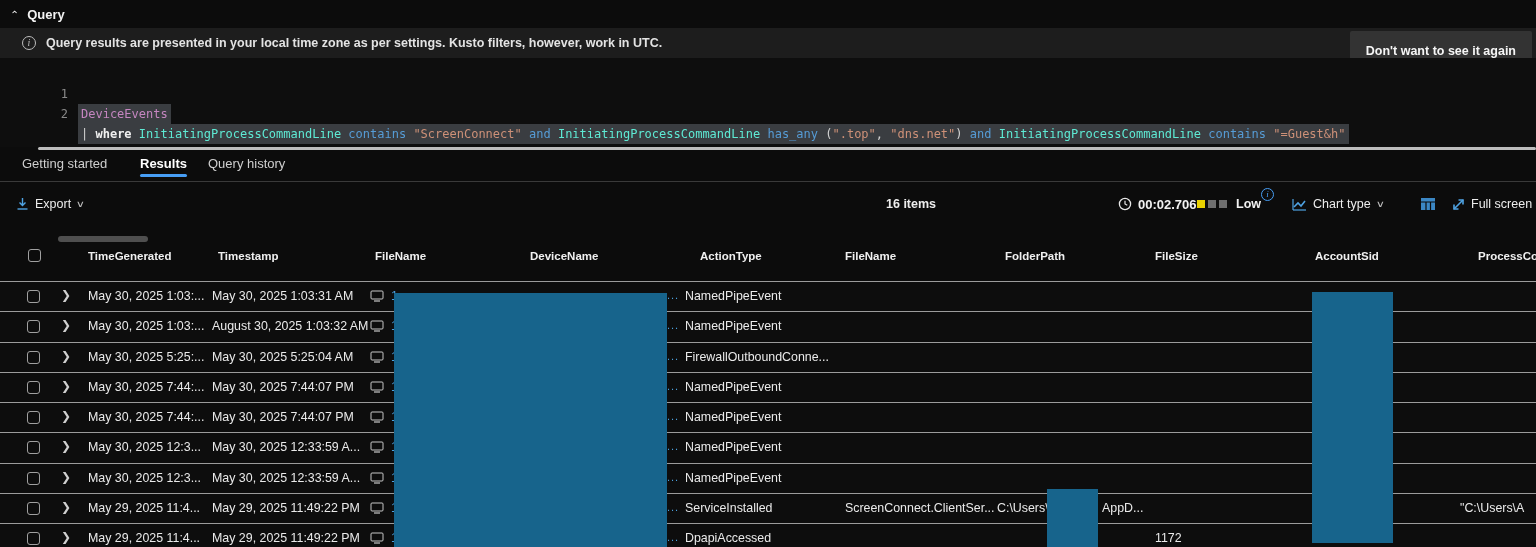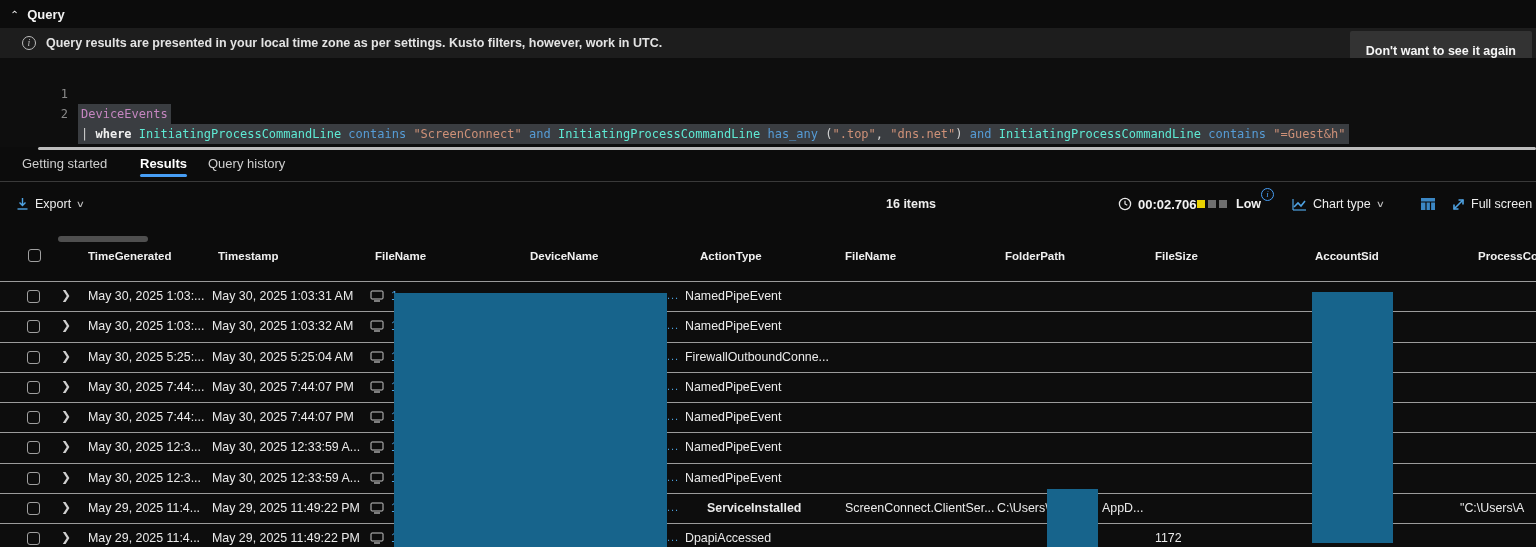--- a/index.html
+++ b/index.html
@@ -196,21 +196,21 @@
           <path d="M4 11 L10 11" stroke="#c8c8c8" stroke-width="1.2"></path>
         </svg></span>
       <span class="cell dev-link" style="left: 391px;">1</span>
       <span class="cell trunc" style="left: 667px;">...</span>
       <span class="cell" style="left: 685px;">NamedPipeEvent</span>
     </div>
     <div class="grid-row">
       <span class="cbx" style="left: 27px; top: 8px;"></span>
       <span class="row-chev" style="left: 61px;">❯</span>
       <span class="cell" style="left: 88px;">May 30, 2025 1:03:...</span>
-      <span class="cell" style="left: 212px;">May 30, 2025 1:03:32 AM</span>
+      <span class="cell" style="left: 212px;">August 30, 2025 1:03:32 AM</span>
       <span class="cell" style="left: 370px; top: 8px;"><svg width="14" height="12">
           <rect x="1" y="1" width="12" height="8" rx="1" stroke="#c8c8c8" fill="none"></rect>
           <path d="M4 11 L10 11" stroke="#c8c8c8" stroke-width="1.2"></path>
         </svg></span>
       <span class="cell dev-link" style="left: 391px;">1</span>
       <span class="cell trunc" style="left: 667px;">...</span>
       <span class="cell" style="left: 685px;">NamedPipeEvent</span>
     </div>
     <div class="grid-row">
       <span class="cbx" style="left: 27px; top: 8px;"></span>
@@ -281,21 +281,21 @@
       <span class="cbx" style="left: 27px; top: 8px;"></span>
       <span class="row-chev" style="left: 61px;">❯</span>
       <span class="cell" style="left: 88px;">May 29, 2025 11:4...</span>
       <span class="cell" style="left: 212px;">May 29, 2025 11:49:22 PM</span>
       <span class="cell" style="left: 370px; top: 8px;"><svg width="14" height="12">
           <rect x="1" y="1" width="12" height="8" rx="1" stroke="#c8c8c8" fill="none"></rect>
           <path d="M4 11 L10 11" stroke="#c8c8c8" stroke-width="1.2"></path>
         </svg></span>
       <span class="cell dev-link" style="left: 391px;">1</span>
       <span class="cell trunc" style="left: 667px;">...</span>
-      <span class="cell" style="left: 707px; font-weight: bold;">ServiceInstalled</span>
+      <span class="cell" style="left: 685px;">ServiceInstalled</span>
       <span class="cell" style="left: 845px;">ScreenConnect.ClientSer...</span>
       <span class="cell" style="left: 997px;">C:\Users\</span>
       <span class="cell" style="left: 1102px;">AppD...</span>
       <span class="cell" style="left: 1460px;">"C:\Users\A</span>
     </div>
     <div class="grid-row">
       <span class="cbx" style="left: 27px; top: 8px;"></span>
       <span class="row-chev" style="left: 61px;">❯</span>
       <span class="cell" style="left: 88px;">May 29, 2025 11:4...</span>
       <span class="cell" style="left: 212px;">May 29, 2025 11:49:22 PM</span>

